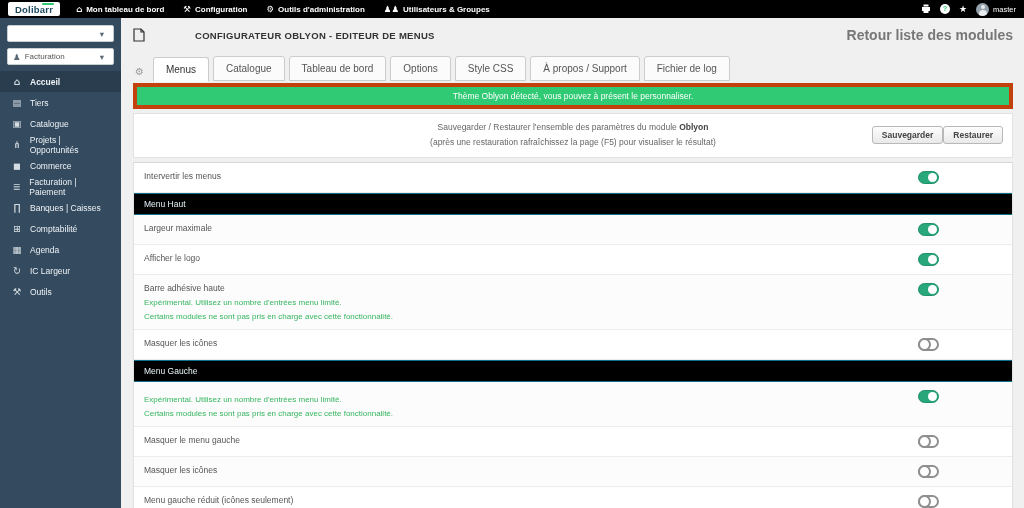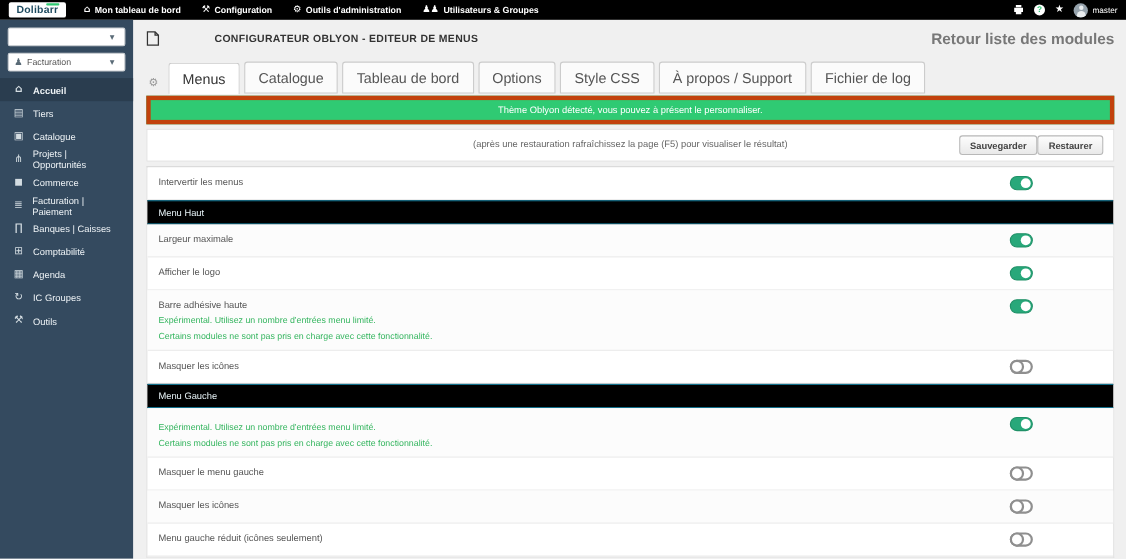--- a/index.html
+++ b/index.html
@@ -39,21 +39,21 @@
   
   .content { flex:1; padding:9px 11px 0 12px; }
   .page-head { display:flex; align-items:center; }
   .doc-icon { margin-right:10px; display:flex; }
   .page-title { font-size:9.5px; font-weight:bold; color:#333; letter-spacing:.3px;margin-left:40px; }
   .back-link { margin-left:auto; font-size:14px; color:#777; cursor:pointer; text-decoration:none;font-weight:bold; }
 
   .tabs-row { display:flex; align-items:flex-end; margin-top:13px; }
   .module-icon { color:#9a9a9a; font-size:10px; margin:0 9px 4px 2px; }
   .tabs { display:flex; gap:4px; }
-  .tab { font-size:13px; color:#555; background:#fbfbfb; border:1px solid #ccc; border-radius:3px 3px 0 0; padding:6px 12px; cursor:pointer; white-space:nowrap; }
+  .tab { font-size:10px; color:#555; background:#fbfbfb; border:1px solid #ccc; border-radius:3px 3px 0 0; padding:6px 12px; cursor:pointer; white-space:nowrap; }
   .tab.active { background:#fff; color:#333; border-bottom-color:#fff; position:relative; top:1px; }
 
   .banner { margin-top:2px; background:#2fca73; border:4px solid #c2410c; color:#fff; text-align:center; font-size:8.5px; padding:4px 0; }
   .save-box { margin-top:4px; background:#fff; border:1px solid #e2e2e2; text-align:center; color:#666; font-size:8.5px; padding:6px 0 7px; line-height:1.75; position:relative; }
   .save-box b { color:#444; }
   .save-btns { position:absolute; right:9px; top:50%; transform:translateY(-50%); display:flex; }
   .btn-plain { font-size:8.5px; font-weight:bold; color:#444; background:linear-gradient(#fdfdfd,#e9e9e9); border:1px solid #b8b8b8; border-radius:3px; padding:3px 9px; cursor:pointer; font-family:inherit; }
 
   .settings-table { margin-top:4px; background:#fff; border:1px solid #e0e0e0; border-top:1px solid #d8d8d8; }
   .setting-row { display:flex; justify-content:space-between; padding:8px 10px; border-bottom:1px solid #ececec; }
@@ -154,21 +154,21 @@
         <div class="side-item">
           <span class="uicon">⊞</span>
           <span>Comptabilité</span>
         </div>
         <div class="side-item">
           <span class="uicon">▦</span>
           <span>Agenda</span>
         </div>
         <div class="side-item">
           <span class="uicon">↻</span>
-          <span>IC Groupes</span>
+          <span>IC Largeur</span>
         </div>
         <div class="side-item">
           <span class="uicon">⚒</span>
           <span>Outils</span>
         </div>
       </nav>
   </aside>
 
   <main class="content">
     <div class="page-head">
@@ -191,20 +191,21 @@
           <div class="tab">Options</div>
           <div class="tab">Style CSS</div>
           <div class="tab">À propos / Support</div>
           <div class="tab">Fichier de log</div>
         </div>
     </div>
 
     <div class="banner">Thème Oblyon détecté, vous pouvez à présent le personnaliser.</div>
 
     <div class="save-box">
+      <div><span>Sauvegarder / Restaurer l'ensemble des paramètres du module </span><b>Oblyon</b></div>
       <div>(après une restauration rafraîchissez la page (F5) pour visualiser le résultat)</div>
       <div class="save-btns">
         <button class="btn-plain">Sauvegarder</button>
         <button class="btn-plain">Restaurer</button>
       </div>
     </div>
 
     <div class="settings-table" id="settings-table">
         <div class="setting-row">
           <div>

